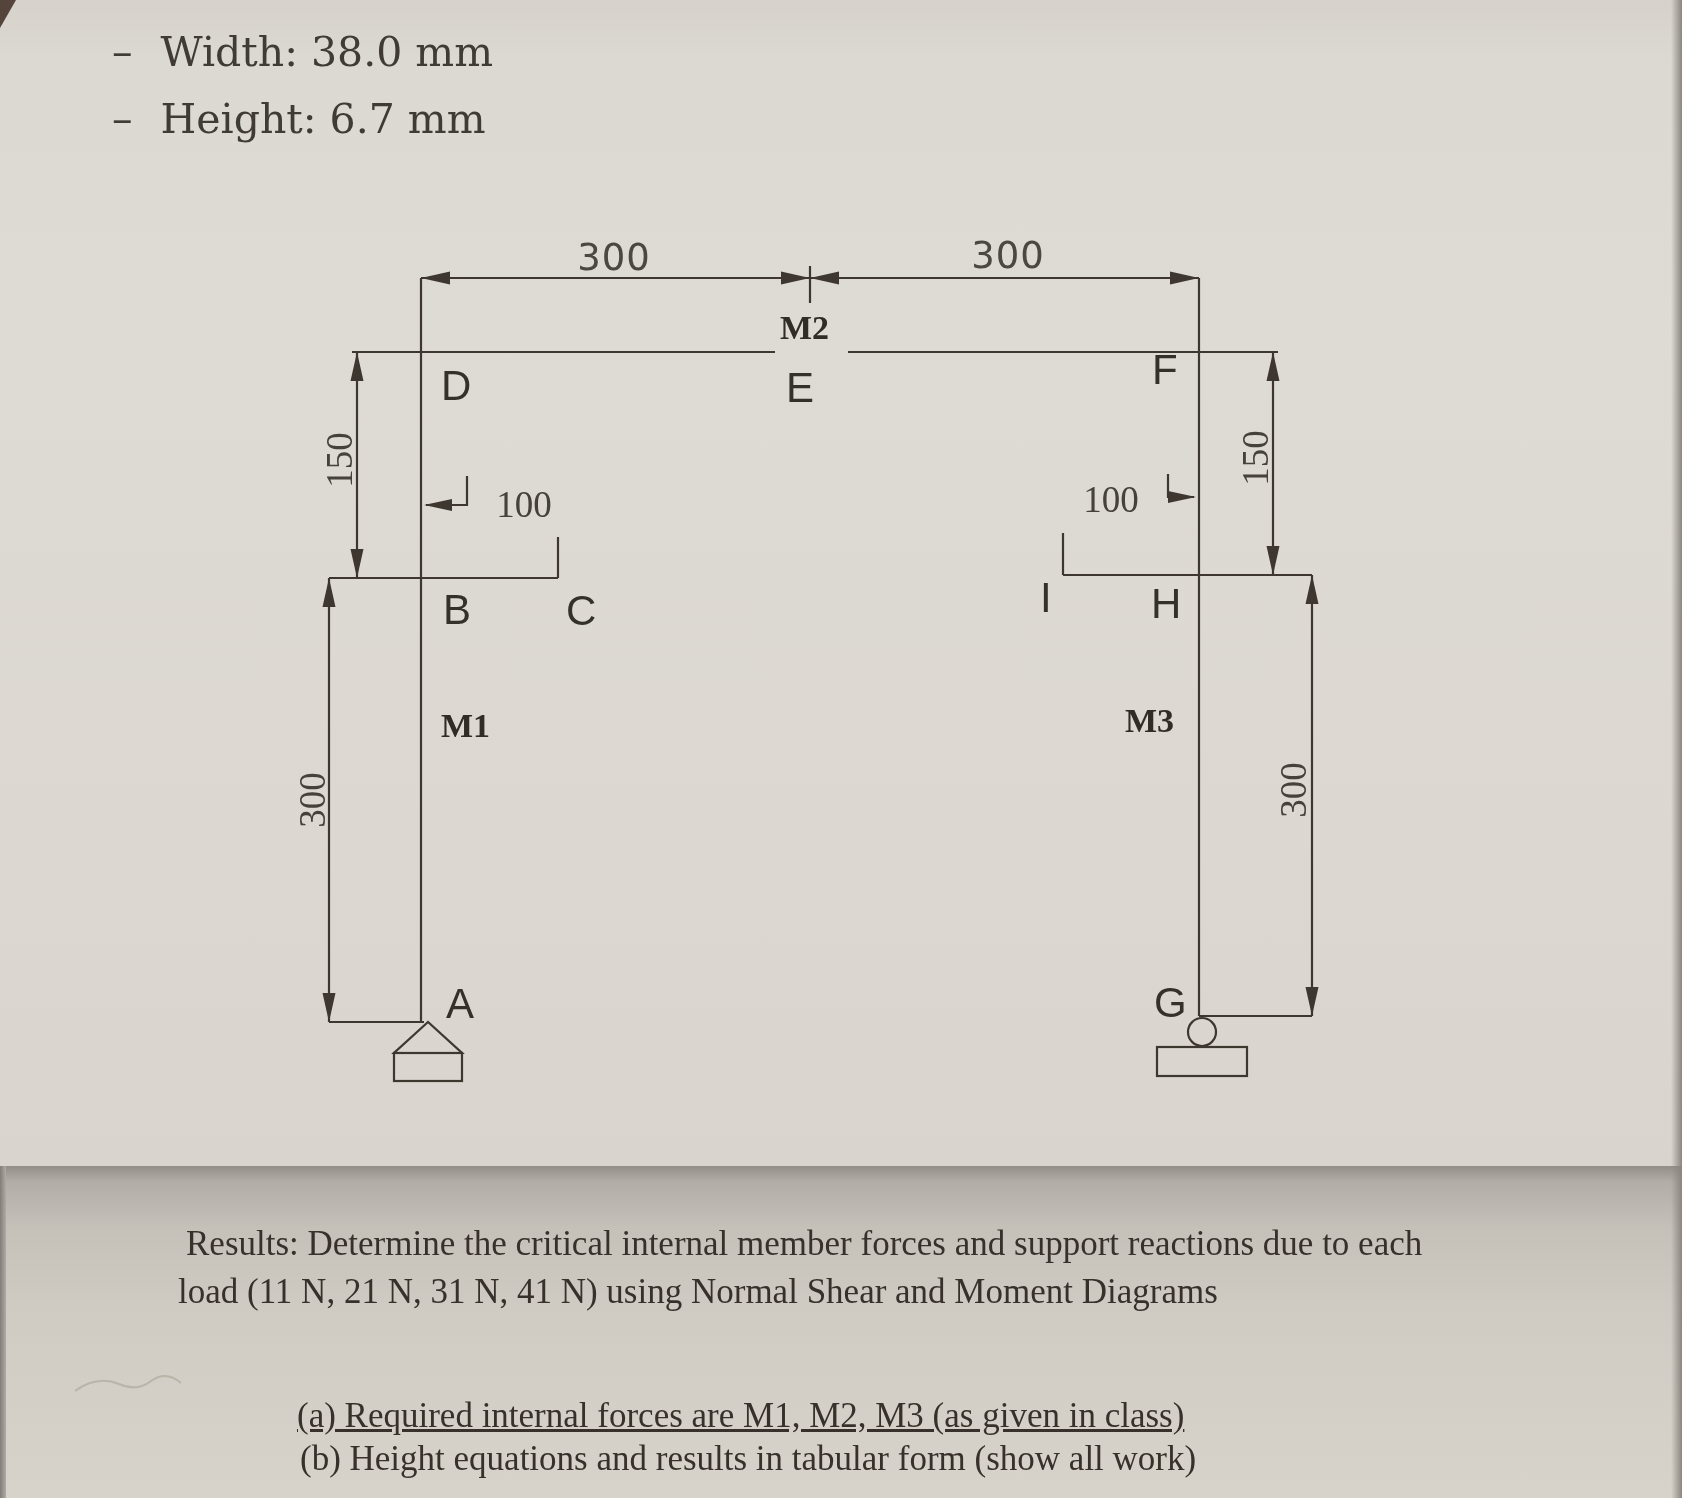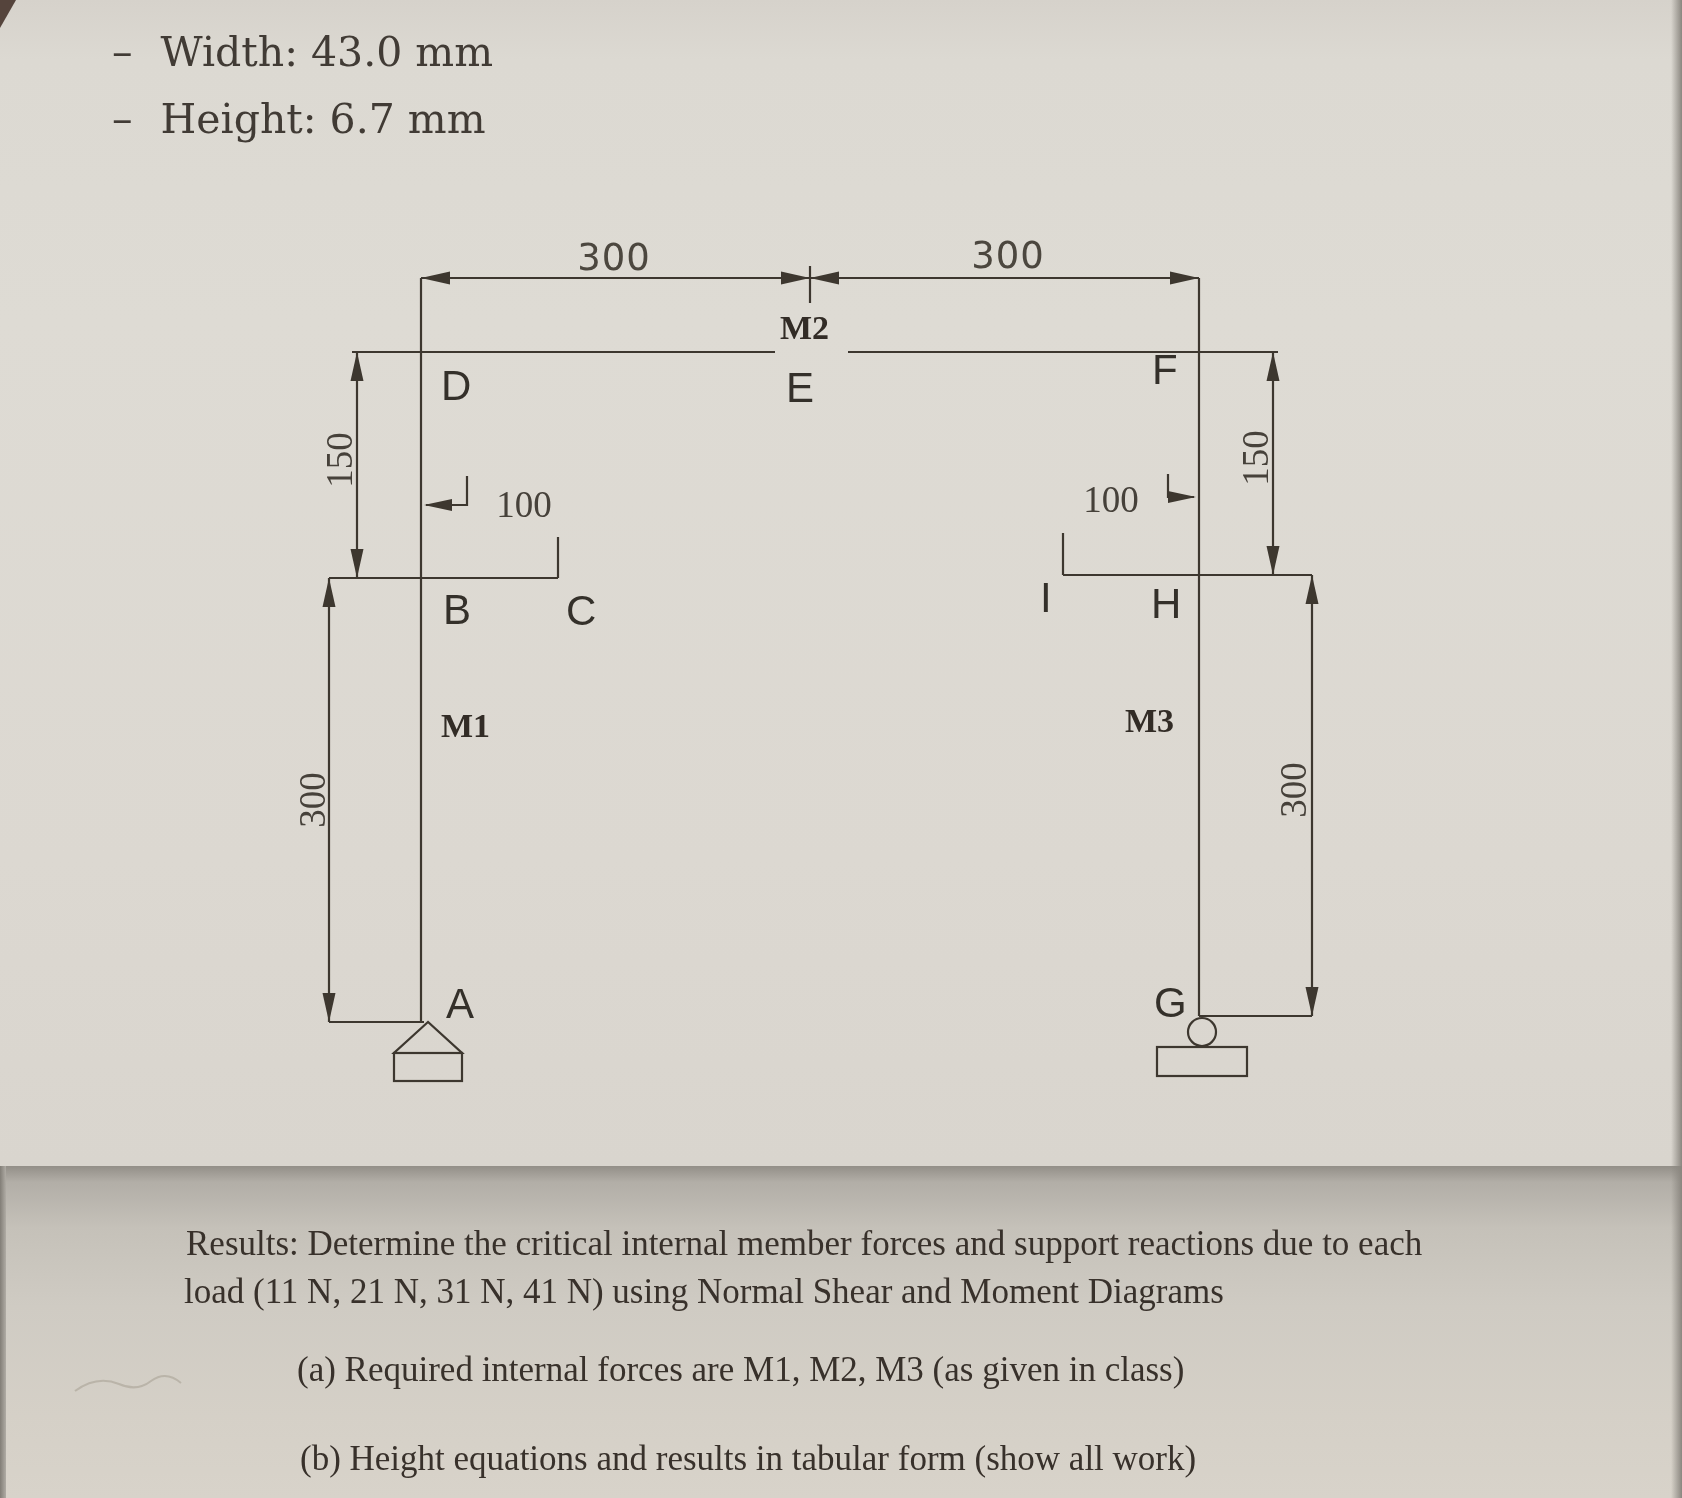--- a/index.html
+++ b/index.html
@@ -36,39 +36,39 @@
   .diagram-svg{position:absolute;left:0;top:0;}
   .ln{stroke:#3d372f;stroke-width:2.2;fill:none;}
   .ar{fill:#3d372f;stroke:none;}
   .nodetxt{font-family:"Liberation Sans",sans-serif;font-size:42px;fill:#34302a;}
   .dimnum{font-family:"Liberation Serif",serif;font-size:37px;fill:#46413a;}
   .dimnum300{font-family:"DejaVu Sans",sans-serif;font-size:37px;fill:#4c473f;letter-spacing:1px;}
   .momtxt{font-family:"Liberation Serif",serif;font-size:34px;font-weight:700;fill:#322c26;}
   .scratch{stroke:#b5afa3;stroke-width:2;fill:none;opacity:.85;}
   .results-text{position:absolute;color:#38312b;font-size:35px;white-space:nowrap;}
   .res-1{left:186px;top:1224px;}
-  .res-2{left:184px;top:1272px;}
-  .res-a{left:297px;top:1350px;}
+  .res-2{left:178px;top:1272px;}
+  .res-a{left:297px;top:1396px;text-decoration:underline;}
   .res-b{left:300px;top:1439px;}
 </style>
 </head>
 <body>
 
 <div class="screen">
 
   <div class="paper-top"></div>
   <div class="lower-section"></div>
   <div class="left-edge-strip"></div>
   <div class="right-edge-strip"></div>
   <div class="corner-artifact"></div>
 
   <div class="specs">
     <div class="spec-line">
       <span class="spec-dash">–</span>
-      <span>Width: 43.0 mm</span>
+      <span>Width: 38.0 mm</span>
     </div>
     <div class="spec-line">
       <span class="spec-dash">–</span>
       <span>Height: 6.7 mm</span>
     </div>
   </div>
 
   <svg class="diagram-svg" width="1682" height="1498" viewBox="0 0 1682 1498" xmlns="http://www.w3.org/2000/svg">
 
     <g>

